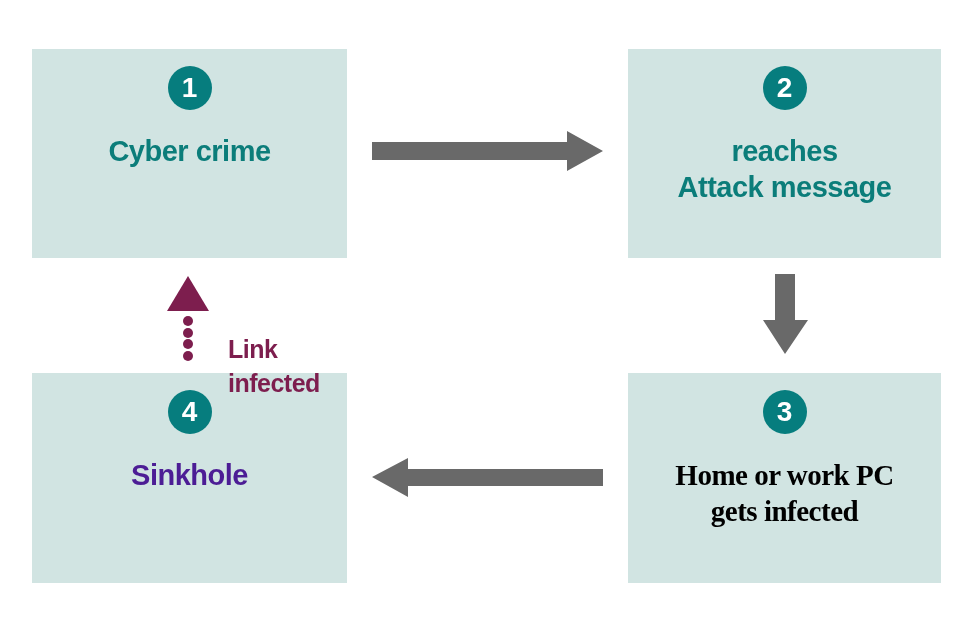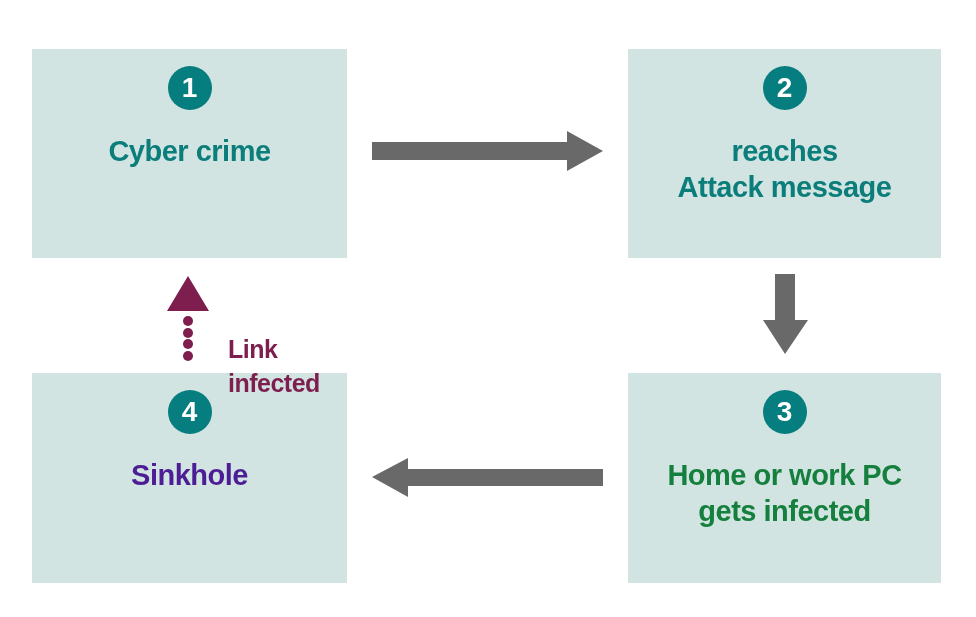--- a/index.html
+++ b/index.html
@@ -84,21 +84,21 @@
     <div class="box-text" style="color: rgb(11, 125, 122);">
       <div>reaches</div>
       <div>Attack message</div>
     </div>
   </div>
 
   <div class="step-box box-3" style="background-color: rgb(209, 228, 226);">
     <div class="num-circle" style="background-color: rgb(6, 125, 126); color: rgb(255, 255, 255);">
       <span>3</span>
     </div>
-    <div class="box-text" style="color: #15803d;">
+    <div class="box-text" style="color: #000000; font-family: Liberation Serif, serif;">
       <div>Home or work PC</div>
       <div>gets infected</div>
     </div>
   </div>
 
   <div class="step-box box-4" style="background-color: rgb(209, 228, 226);">
     <div class="num-circle" style="background-color: rgb(6, 125, 126); color: rgb(255, 255, 255);">
       <span>4</span>
     </div>
     <div class="box-text" style="color: #4c1d95;">

